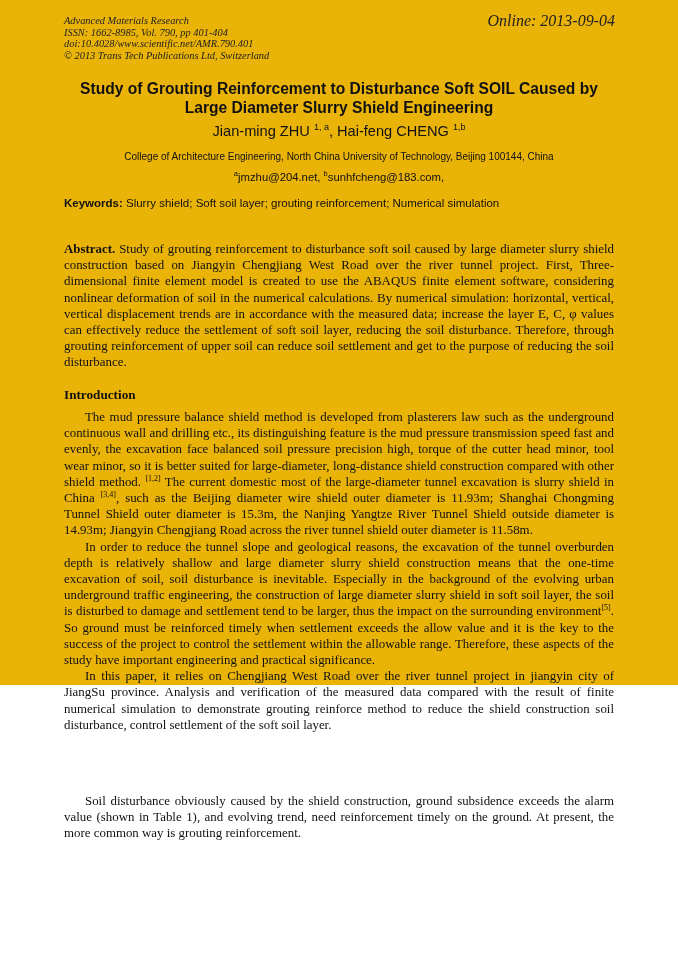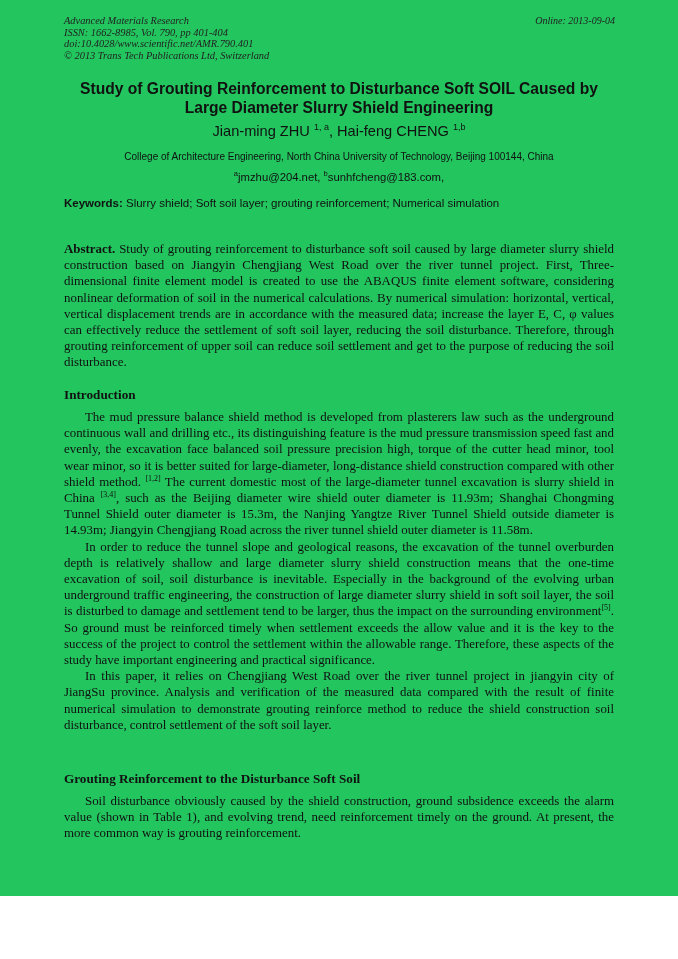--- a/index.html
+++ b/index.html
@@ -1,20 +1,20 @@
 <!DOCTYPE html>
 <html><head>
 <meta charset="utf-8">
 <style>
   html, body { margin:0; padding:0; background:#ffffff; }
   body { width:678px; height:959px; position:relative; overflow:hidden; color:#111; }
-  .page { position:absolute; left:0; top:0; width:678px; height:896px; background:#22c55e; }
+  .page { position:absolute; left:0; top:0; width:678px; height:685px; background:#eab308; }
   .hdr-left { position:absolute; left:64px; top:15px; font-family:"Liberation Serif", serif; font-style:italic; font-size:10.4px; line-height:11.6px; color:#222; }
   .hdr-left div { white-space:nowrap; }
-  .hdr-right { position:absolute; right:63px; top:15px; font-family:"Liberation Serif", serif; font-style:italic; font-size:10px; line-height:11.6px; color:#222; }
+  .hdr-right { position:absolute; right:63px; top:15px; font-family:"Liberation Serif", serif; font-style:italic; font-size:16px; line-height:11.6px; color:#222; }
   .title { position:absolute; left:40px; width:598px; top:80px; text-align:center; font-family:"Liberation Sans", sans-serif; font-weight:bold; font-size:15.6px; line-height:18.5px; color:#111; }
   .authors { position:absolute; left:40px; width:598px; top:122px; text-align:center; font-family:"Liberation Sans", sans-serif; font-size:14.6px; line-height:18px; color:#111; }
   .authors sup { font-size:9px; vertical-align:super; line-height:0; }
   .affil { position:absolute; left:30px; width:618px; top:150px; text-align:center; font-family:"Liberation Sans", sans-serif; font-size:10px; line-height:14px; color:#111; }
   .emails { position:absolute; left:40px; width:598px; top:170px; text-align:center; font-family:"Liberation Sans", sans-serif; font-size:11.3px; line-height:14px; color:#111; }
   .emails sup { font-size:7.5px; vertical-align:super; line-height:0; }
   .keywords { position:absolute; left:64px; top:196px; width:560px; font-family:"Liberation Sans", sans-serif; font-size:11.5px; line-height:14px; color:#111; white-space:nowrap; }
   .keywords b { font-weight:bold; }
   .body { position:absolute; left:64px; width:550px; font-family:"Liberation Serif", serif; font-size:12.9px; line-height:16.2px; color:#111; text-align:justify; }
   .body p { margin:0; }
@@ -67,19 +67,18 @@
   </div>
 
   <div class="h-intro">Introduction</div>
 
   <div class="body intro">
     <p class="indent"><span>The mud pressure balance shield method is developed from plasterers law such as the underground continuous wall and drilling etc., its distinguishing feature is the mud pressure transmission speed fast and evenly, the excavation face balanced soil pressure precision high, torque of the cutter head minor, tool wear minor, so it is better suited for large-diameter, long-distance shield construction compared with other shield method. </span><sup>[1,2]</sup><span> The current domestic most of the large-diameter tunnel excavation is slurry shield in China </span><sup>[3,4]</sup><span>, such as the Beijing diameter wire shield outer diameter is 11.93m; Shanghai Chongming Tunnel Shield outer diameter is 15.3m, the Nanjing Yangtze River Tunnel Shield outside diameter is 14.93m; Jiangyin Chengjiang Road across the river tunnel shield outer diameter is 11.58m.</span></p>
     <p class="indent"><span>In order to reduce the tunnel slope and geological reasons, the excavation of the tunnel overburden depth is relatively shallow and large diameter slurry shield construction means that the one-time excavation of soil, soil disturbance is inevitable. Especially in the background of the evolving urban underground traffic engineering, the construction of large diameter slurry shield in soft soil layer, the soil is disturbed to damage and settlement tend to be larger, thus the impact on the surrounding environment</span><sup>[5]</sup><span>. So ground must be reinforced timely when settlement exceeds the allow value and it is the key to the success of the project to control the settlement within the allowable range. Therefore, these aspects of the study have important engineering and practical significance.</span></p>
     <p class="indent">In this paper, it relies on Chengjiang West Road over the river tunnel project in jiangyin city of JiangSu province. Analysis and verification of the measured data compared with the result of finite numerical simulation to demonstrate grouting reinforce method to reduce the shield construction soil disturbance, control settlement of the soft soil layer.</p>
   </div>
 
-  <div class="h-grout">Grouting Reinforcement to the Disturbance Soft Soil</div>
 
   <div class="body grout">
     <p class="indent">Soil disturbance obviously caused by the shield construction, ground subsidence exceeds the alarm value (shown in Table 1), and evolving trend, need reinforcement timely on the ground. At present, the more common way is grouting reinforcement.</p>
   </div>
 
 </div>
 
 </body></html>

